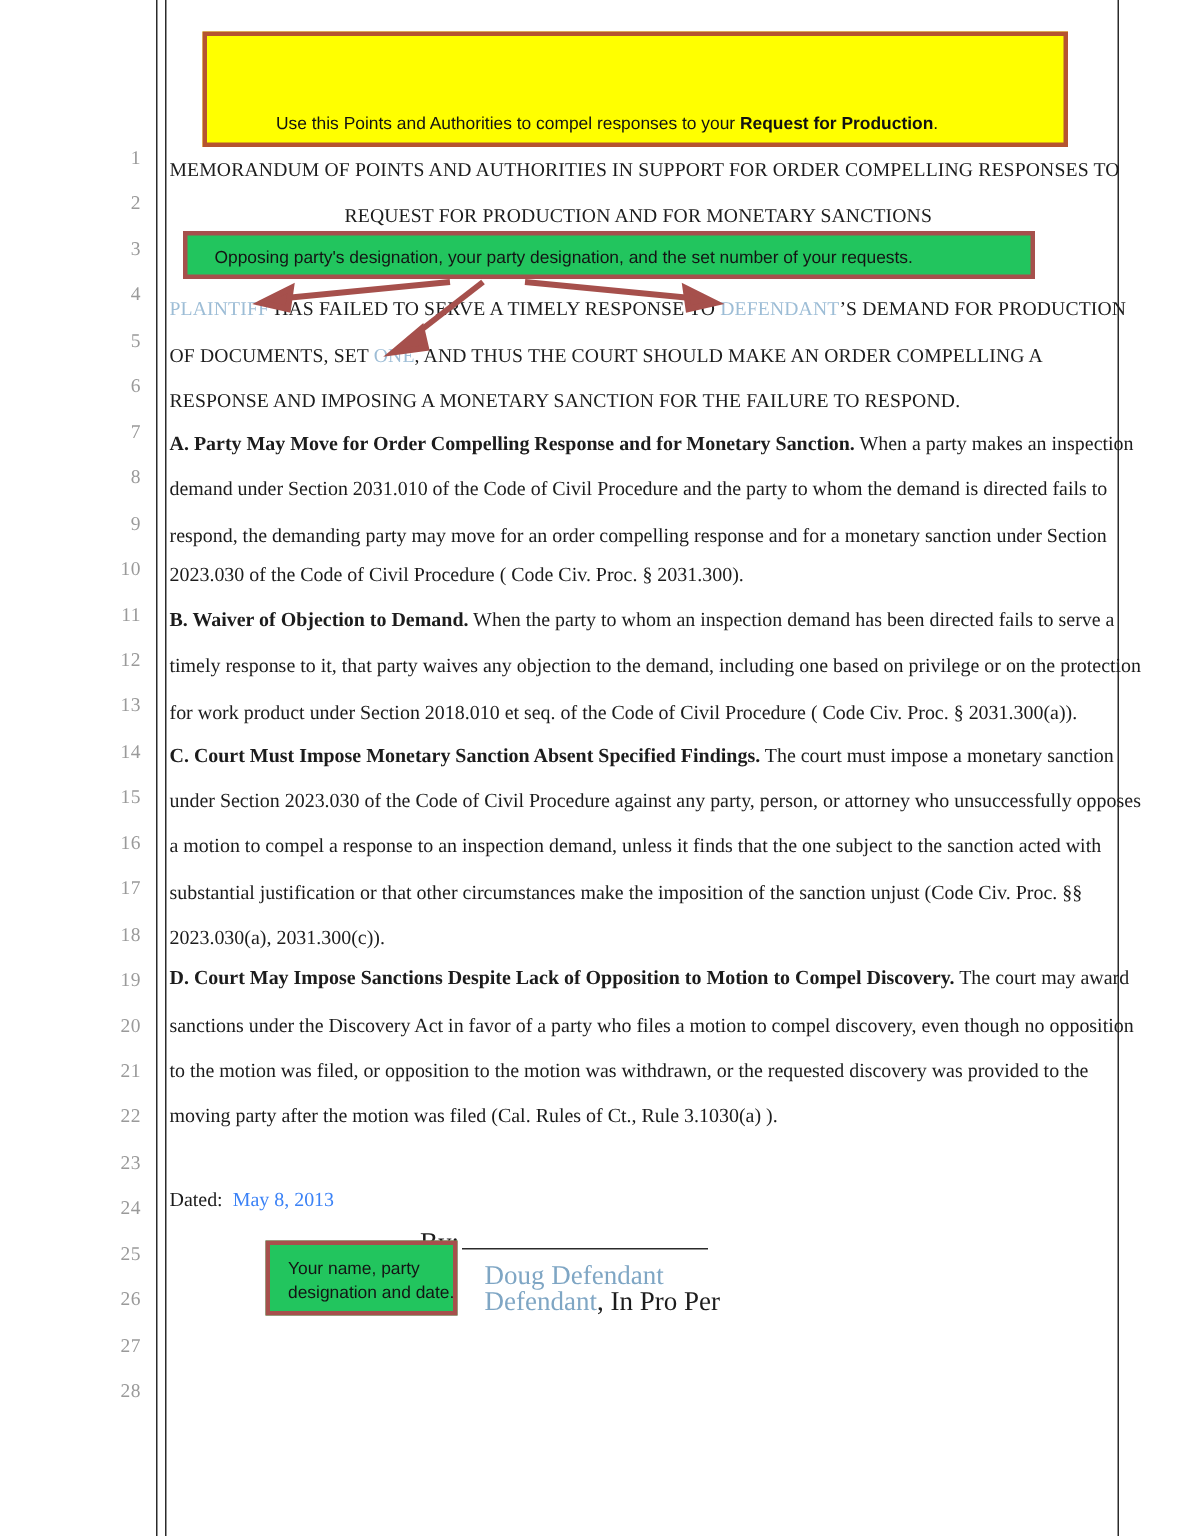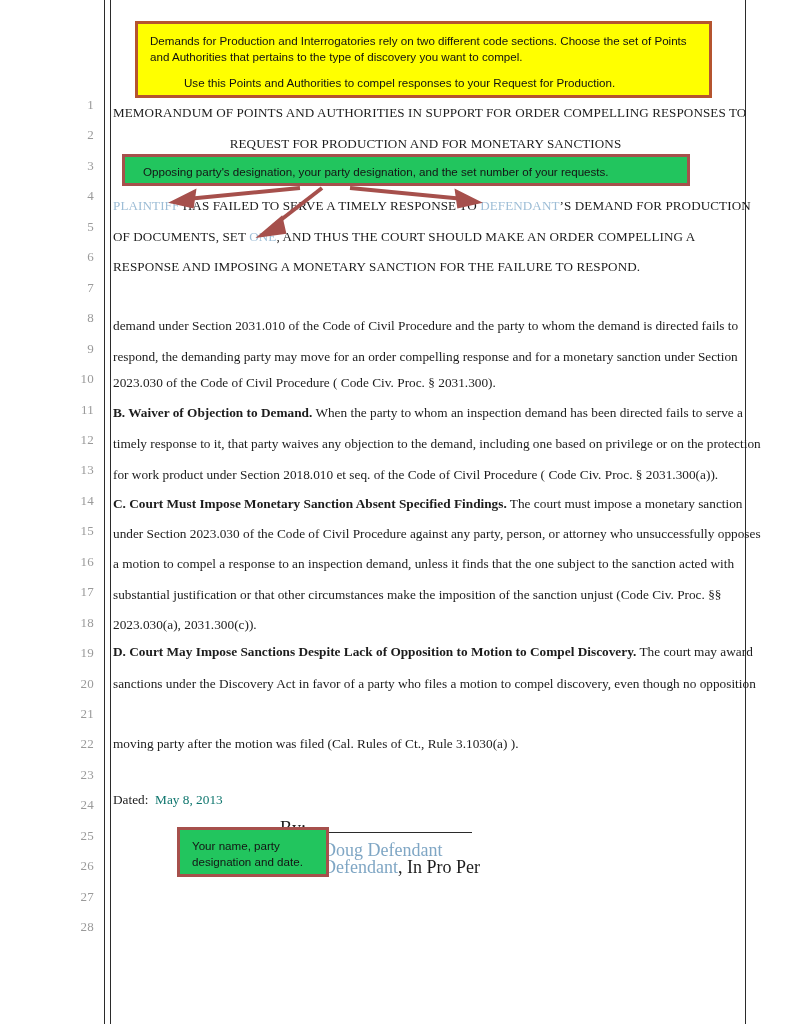--- a/index.html
+++ b/index.html
@@ -69,21 +69,21 @@
     line-height: 1.05;
     white-space: nowrap;
   }
   .doc-line.center { text-align: center; width: 625px; }
   .doc-line b { font-weight: bold; }
   .caps {
     font-size: 13.1px;
     letter-spacing: .1px;
   }
   .fill { color: #9dbdd6; }
-  .fill-date { color: #0f766e; }
+  .fill-date { color: #3b82f6; }
   .fill-sig { color: #7fa6c4; }
 
   
   #yellow-callout {
     position: absolute;
     left: 135px;
     top: 21px;
     width: 577px;
     height: 77px;
     background: #ffff00;
@@ -104,21 +104,21 @@
   #yellow-callout .cy-p2 {
     position: absolute;
     left: 46px;
     top: 51px;
     width: 520px;
     font-family: "Liberation Sans", sans-serif;
     font-size: 11.6px;
     color: #111111;
     line-height: 1.35;
   }
-  #yellow-callout .cy-p2 b { font-weight: normal; }
+  #yellow-callout .cy-p2 b { font-weight: bold; }
 
   
   .red-box {
     position: absolute;
     background: #22c55e;
     border: 3px solid #a6504c;
     box-sizing: border-box;
     z-index: 35;
   }
   .red-box .rb-text {
@@ -135,21 +135,21 @@
   }
   #annot-designation .rb-text {
     position: absolute;
     left: 18px;
     top: 7px;
     white-space: nowrap;
   }
   #annot-signature {
     left: 177px;
     top: 827px;
-    width: 152px;
+    width: 128px;
     height: 50px;
   }
   #annot-signature .rb-text {
     position: absolute;
     left: 12px;
     top: 8px;
     width: 132px;
   }
 
   
@@ -246,36 +246,38 @@
 
     <div class="doc-line center caps" style="top:106px;">MEMORANDUM OF POINTS AND AUTHORITIES IN SUPPORT FOR ORDER COMPELLING RESPONSES TO</div>
     <div class="doc-line center caps" style="top:137px;">REQUEST FOR PRODUCTION AND FOR MONETARY SANCTIONS</div>
 
     <div class="doc-line caps" style="top:199px;"><span class="fill">PLAINTIFF</span><span> HAS FAILED TO SERVE A TIMELY RESPONSE TO </span><span class="fill">DEFENDANT</span><span>’S DEMAND FOR PRODUCTION</span></div>
 
     <div class="doc-line caps" style="top:230px;"><span>OF DOCUMENTS, SET </span><span class="fill">ONE</span><span>, AND THUS THE COURT SHOULD MAKE AN ORDER COMPELLING A</span></div>
 
     <div class="doc-line caps" style="top:260px;">RESPONSE AND IMPOSING A MONETARY SANCTION FOR THE FAILURE TO RESPOND.</div>
 
+    <div class="doc-line" style="top:289px;"><b>A. Party May Move for Order Compelling Response and for Monetary Sanction.</b><span> When a party makes an inspection</span></div>
     <div class="doc-line" style="top:319px;">demand under  Section 2031.010 of the Code of Civil Procedure and the party to whom the demand is directed fails to</div>
     <div class="doc-line" style="top:350px;">respond, the demanding party may move for an order compelling response and for a monetary sanction under  Section</div>
     <div class="doc-line" style="top:376px;">2023.030 of the Code of Civil Procedure ( Code Civ. Proc. § 2031.300).</div>
 
     <div class="doc-line" style="top:406px;"><b>B. Waiver of Objection to Demand.</b><span> When the party to whom an inspection demand has been directed fails to serve a</span></div>
     <div class="doc-line" style="top:437px;">timely response to it, that party waives any objection to the demand, including one based on privilege or on the protection</div>
     <div class="doc-line" style="top:468px;">for work product under  Section 2018.010 et seq. of the Code of Civil Procedure ( Code Civ. Proc. § 2031.300(a)).</div>
 
     <div class="doc-line" style="top:497px;"><b>C. Court Must Impose Monetary Sanction Absent Specified Findings.</b><span> The court must impose a monetary sanction</span></div>
     <div class="doc-line" style="top:527px;">under Section 2023.030 of the Code of Civil Procedure against any party, person, or attorney who unsuccessfully opposes</div>
     <div class="doc-line" style="top:557px;">a motion to compel a response to an inspection demand, unless it finds that the one subject to the sanction acted with</div>
     <div class="doc-line" style="top:588px;">substantial justification or that other circumstances make the imposition of the sanction unjust (Code Civ. Proc. §§</div>
     <div class="doc-line" style="top:618px;">2023.030(a), 2031.300(c)).</div>
 
     <div class="doc-line" style="top:645px;"><b>D. Court May Impose Sanctions Despite Lack of Opposition to Motion to Compel Discovery.</b><span> The court may award</span></div>
     <div class="doc-line" style="top:677px;">sanctions under the Discovery Act in favor of a party who files a motion to compel discovery, even though no opposition</div>
+    <div class="doc-line" style="top:707px;">to the motion was filed, or opposition to the motion was withdrawn, or the requested discovery was provided to the</div>
     <div class="doc-line" style="top:737px;">moving party after the motion was filed (Cal. Rules of Ct., Rule 3.1030(a) ).</div>
 
     <div class="doc-line" style="top:793px;"><span>Dated:</span><span>&nbsp;&nbsp;</span><span class="fill-date">May 8, 2013</span></div>
 
   </div>
 
   <div id="sig-block">
     <div id="sig-by-row">
       <span id="sig-by-label">By:</span>
       <span id="sig-rule"></span>
@@ -292,21 +294,20 @@
 
       <line x1="350" y1="188" x2="464" y2="199"></line>
       <polygon points="477,202 457,192 459,206"></polygon>
 
       <line x1="322" y1="188" x2="273" y2="226"></line>
       <polygon points="262,235 281,219 284,232"></polygon>
     </g>
   </svg>
 
   <div id="yellow-callout">
-    <div class="cy-p1">Demands for Production and Interrogatories rely on two different code sections. Choose the set of Points and Authorities that pertains to the type of discovery you want to compel.</div>
     <div class="cy-p2"><span>Use this Points and Authorities to compel responses to your </span><b>Request for Production</b><span>.</span></div>
   </div>
 
   <div class="red-box" id="annot-designation">
     <div class="rb-text">Opposing party's designation, your party designation, and the set number of your requests.</div>
   </div>
 
   <div class="red-box" id="annot-signature">
     <div class="rb-text">Your name, party designation and date.</div>
   </div>

